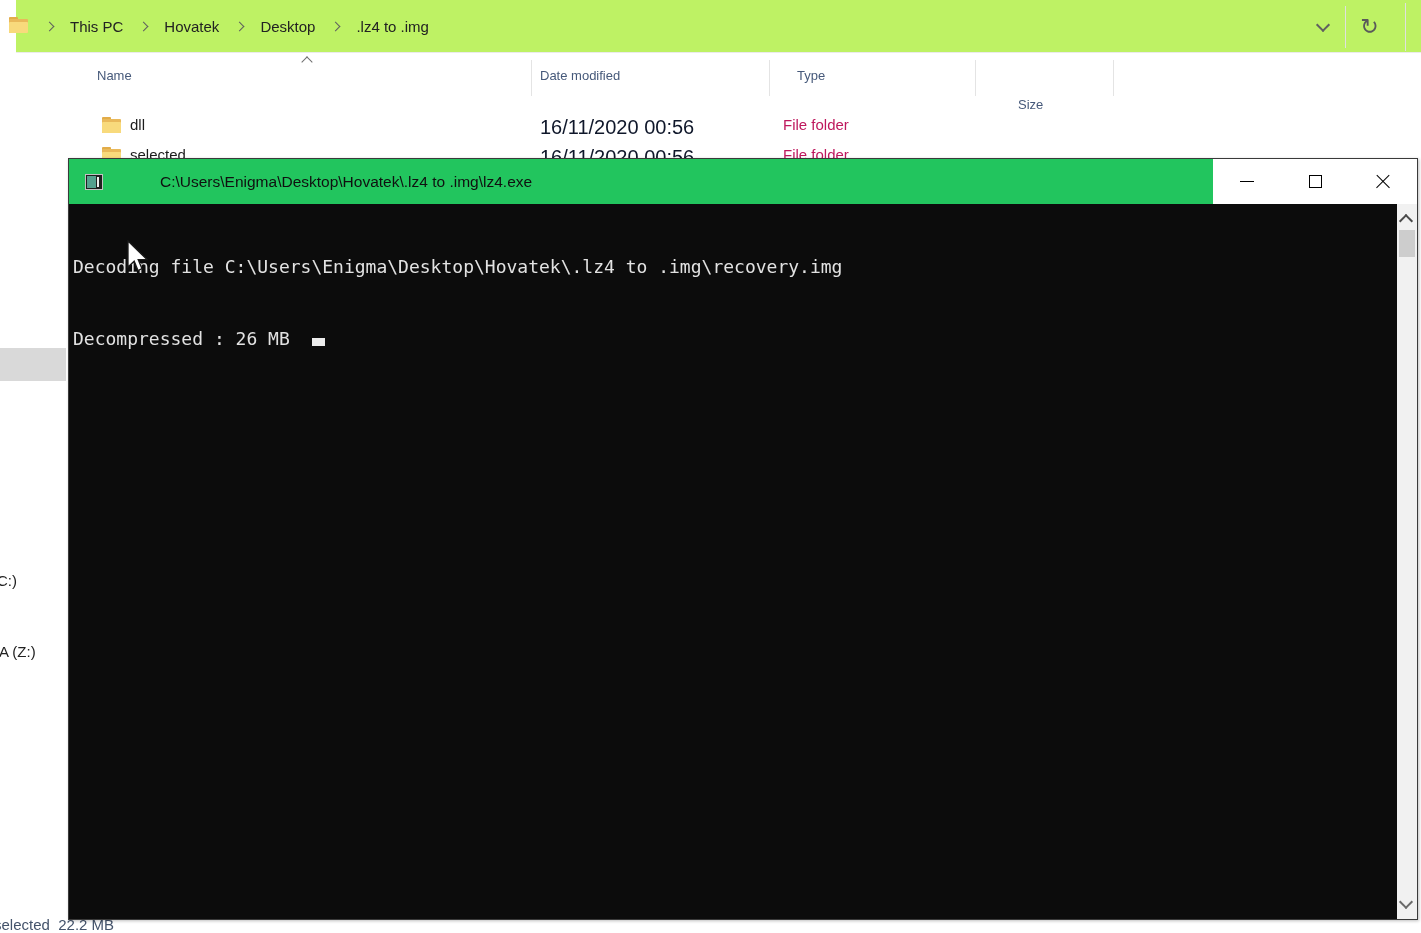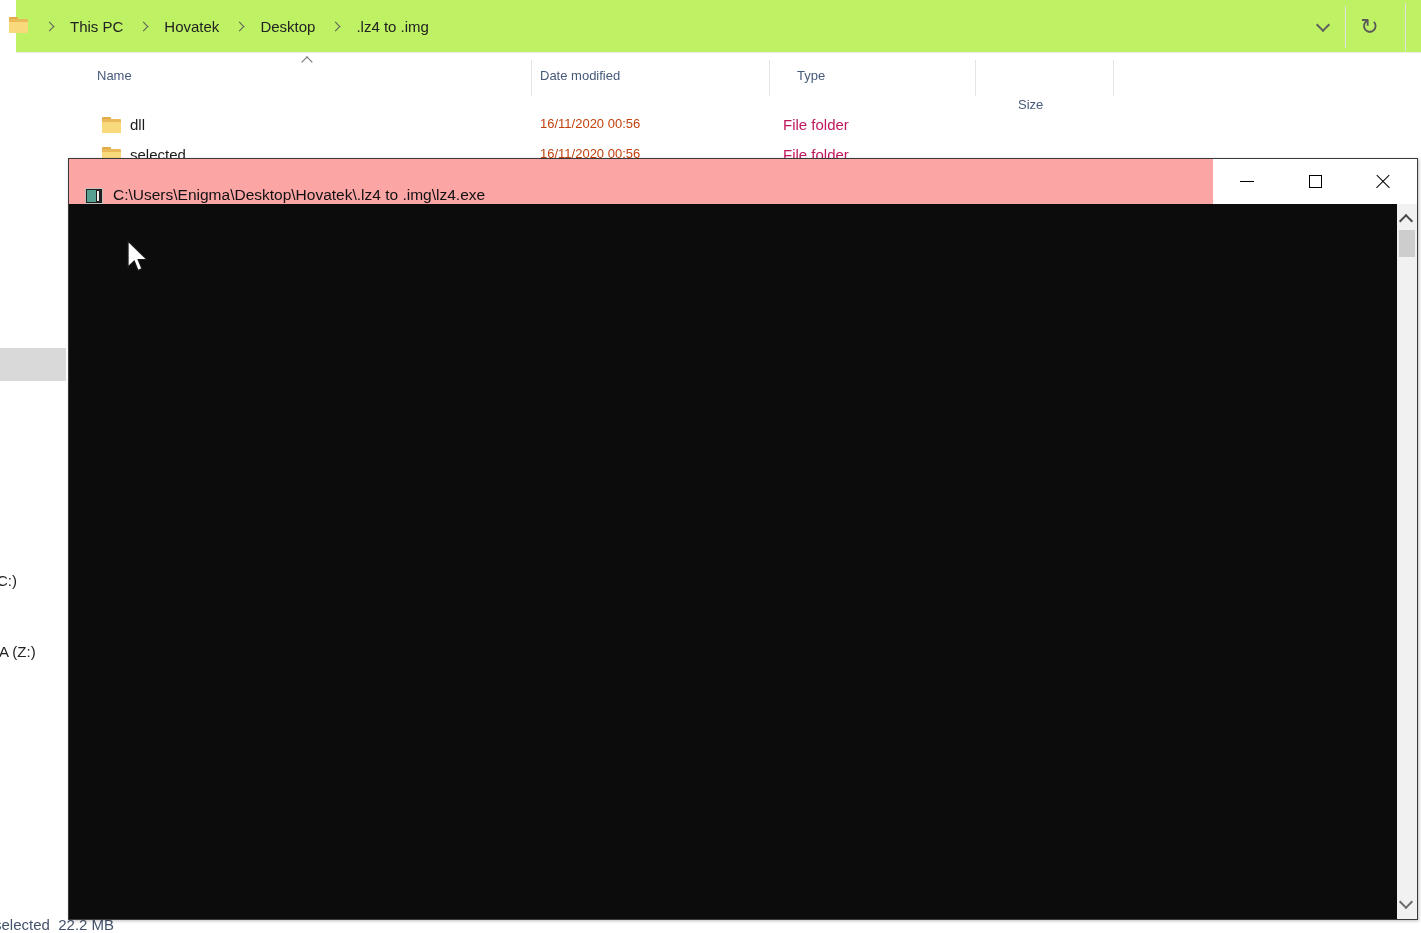--- a/index.html
+++ b/index.html
@@ -35,35 +35,35 @@
   
   .row { position:absolute; left:67px; width:1047px; height:30px; }
   .folder-ico { position:absolute; width:19px; height:16px; }
   .folder-back { position:absolute; left:0; top:0; width:9px; height:5px;
     background:#e2ac48; border-radius:1px 1px 0 0; }
   .folder-body { position:absolute; left:0; top:2px; width:19px; height:14px;
     background:#e9b95a; border-radius:1px; }
   .folder-front { position:absolute; left:0; top:5px; width:19px; height:11px;
     background:#f8da7c; border-radius:1px; }
   .cell-name { position:absolute; left:63px; top:6px; font-size:15px; color:#1c1c1c; }
-  .cell-date { position:absolute; left:473px; top:6px; font-size:13px; color:#c2410c; }
+  .cell-date { position:absolute; left:473px; top:6px; font-size:20px; color:#0f172a; }
   .cell-type { position:absolute; left:716px; top:6px; font-size:15px; color:#be185d; }
 
   
   .nav-sel-bar { position:absolute; left:0; top:348px; width:66px; height:33px;
     background:#d9d9d9; }
   .frag { position:absolute; font-size:15px; color:#222; white-space:pre; }
   .statusbar-frag { position:absolute; left:-6px; top:916px; font-size:15px;
     color:#44536b; white-space:pre; }
 
   
   .console { position:absolute; left:68px; top:158px; width:1350px; height:762px;
     background:#0c0c0c; border:1px solid #3a3a3a; box-shadow:1px 1px 3px rgba(0,0,0,.25); }
   .con-title { position:absolute; left:0; top:0; width:100%; height:45px;
-    background:#fca5a5; display:flex; align-items:flex-end; }
+    background:#22c55e; display:flex; align-items:center;gap:47px; }
   .con-ico { width:18px; height:16px; margin-left:16px; position:relative;
     background:#1f1f1f; border:1px solid #c2c2c2; }
   .con-ico-teal { position:absolute; left:1px; top:1px; width:9px; height:12px;
     background:#55a08e; }
   .con-ico-line { position:absolute; left:11px; top:2px; width:2px; height:10px;
     background:#efefef; }
   .con-title-text { margin-left:10px; font-size:15.5px; color:#101010; white-space:pre; }
   .con-controls { margin-left:auto; display:flex; height:45px; }
   .con-btn { width:68px; height:45px; display:flex; align-items:center;
     justify-content:center; background:#fff; }
@@ -175,20 +175,24 @@
       <div class="con-btn">
         <span class="glyph-max"></span>
       </div>
       <div class="con-btn">
         <span class="glyph-close"></span>
       </div>
     </div>
   </div>
 
   <div class="con-body">
+    <div class="con-out">
+      <div>Decoding file C:\Users\Enigma\Desktop\Hovatek\.lz4 to .img\recovery.img</div>
+      <div><span>Decompressed : 26 MB</span><span class="block-cursor"></span></div>
+    </div>
     <div class="con-scroll">
       <div class="scr-chev scr-up"></div>
       <div class="scr-thumb"></div>
       <div class="scr-chev scr-dn"></div>
     </div>
   </div>
 </div>
 
 <svg class="mouse-cursor" width="24" height="34" viewBox="0 0 24 34">
   <polygon points="2,1 2,27 8.2,21.2 12,30.5 16,28.7 12.2,19.6 21,19.6" fill="#ffffff" stroke="#1a1a1a" stroke-width="1.3"></polygon>

